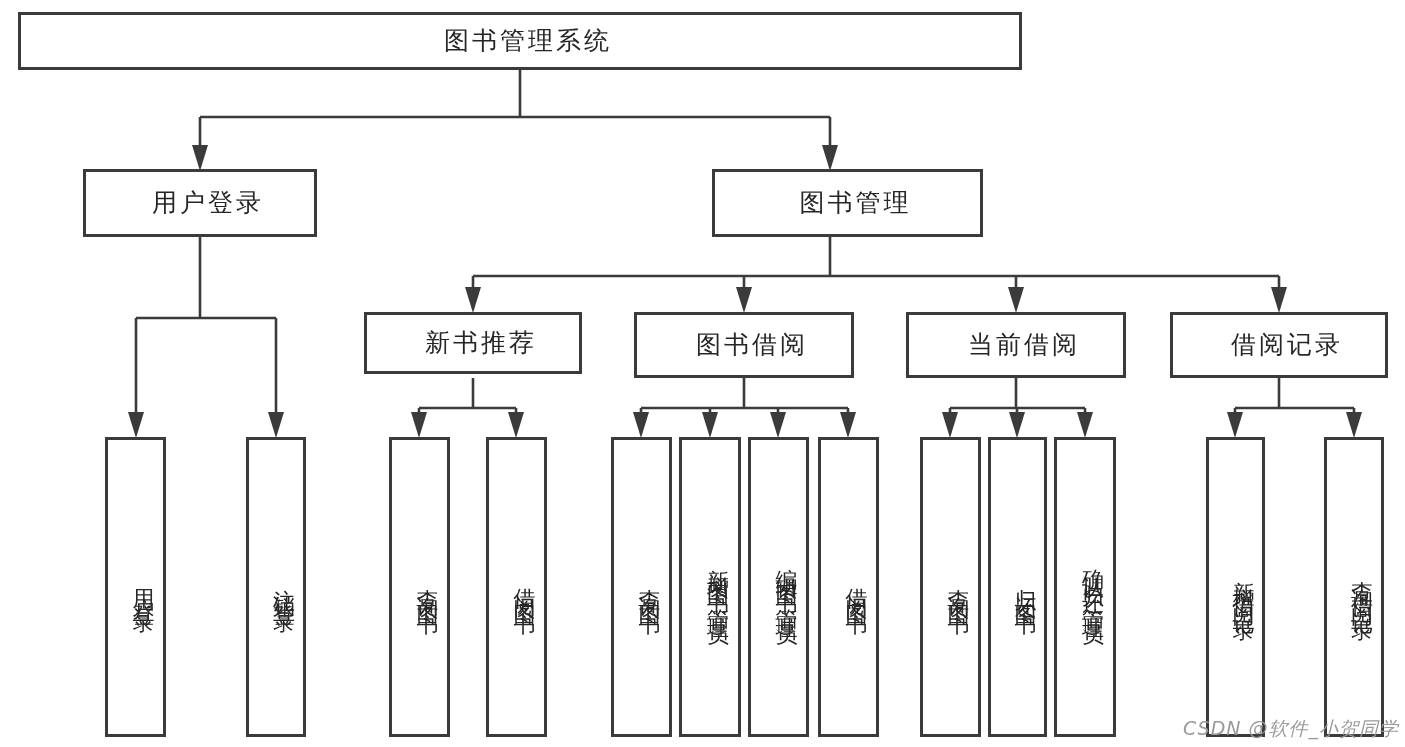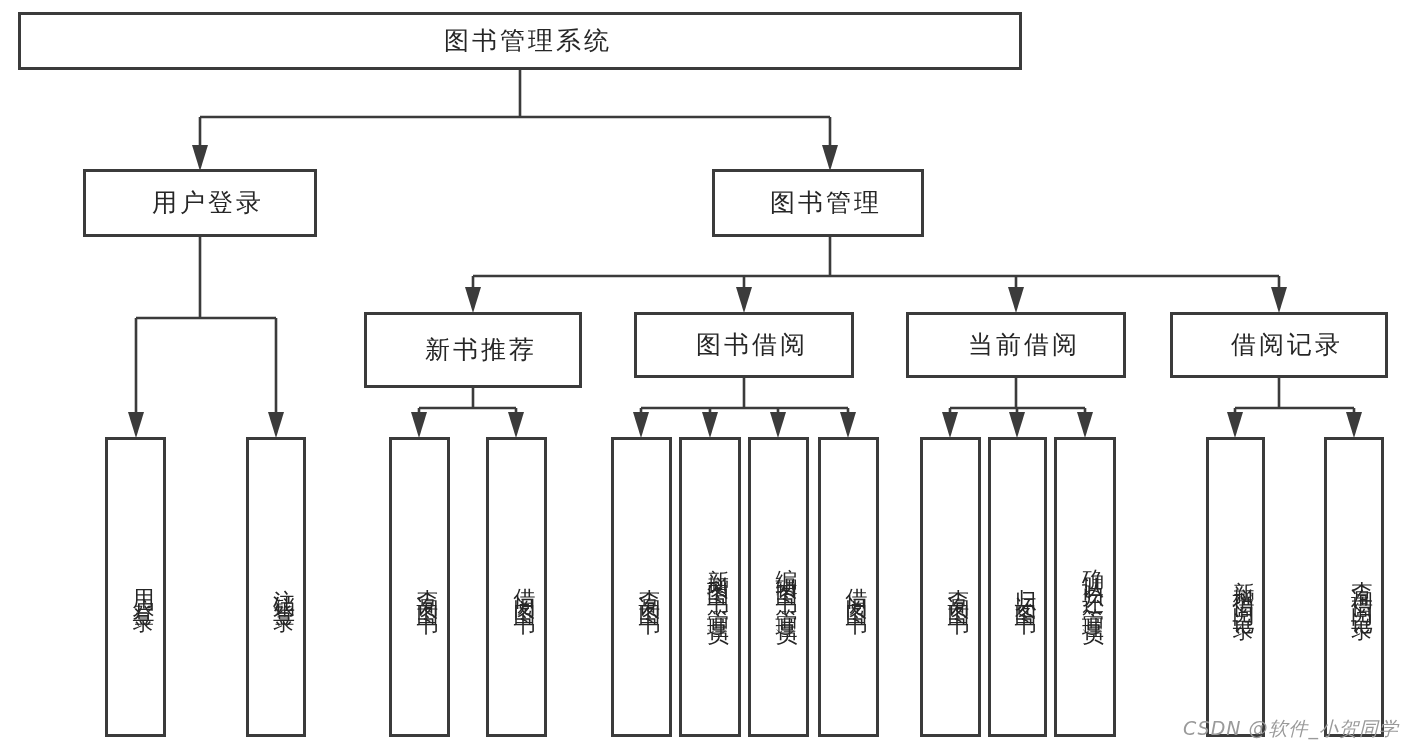--- a/index.html
+++ b/index.html
@@ -90,25 +90,25 @@
     </g>
   </svg>
 
   <div class="box h" style="left:18px;top:12px;width:1004px;height:58px">
     <span>图书管理系统</span>
   </div>
 
   <div class="box h" style="left:83px;top:169px;width:234px;height:68px">
     <span>用户登录</span>
   </div>
-  <div class="box h" style="left:712px;top:169px;width:212px;height:68px">
+  <div class="box h" style="left:712px;top:169px;width:271px;height:68px">
     <span>图书管理</span>
   </div>
 
-  <div class="box h" style="left:364px;top:312px;width:218px;height:76px">
+  <div class="box h" style="left:364px;top:312px;width:218px;height:62px">
     <span>新书推荐</span>
   </div>
   <div class="box h" style="left:634px;top:312px;width:220px;height:66px">
     <span>图书借阅</span>
   </div>
   <div class="box h" style="left:906px;top:312px;width:220px;height:66px">
     <span>当前借阅</span>
   </div>
   <div class="box h" style="left:1170px;top:312px;width:218px;height:66px">
     <span>借阅记录</span>

